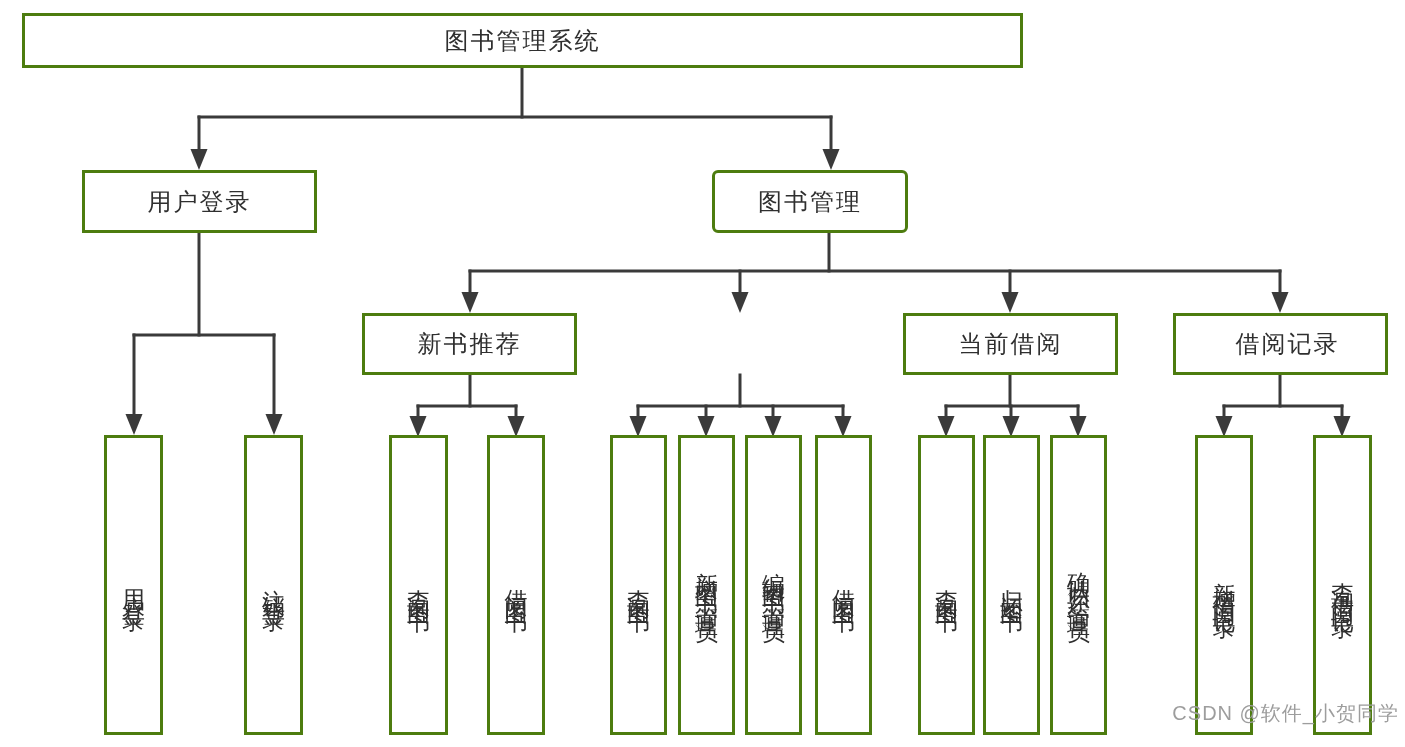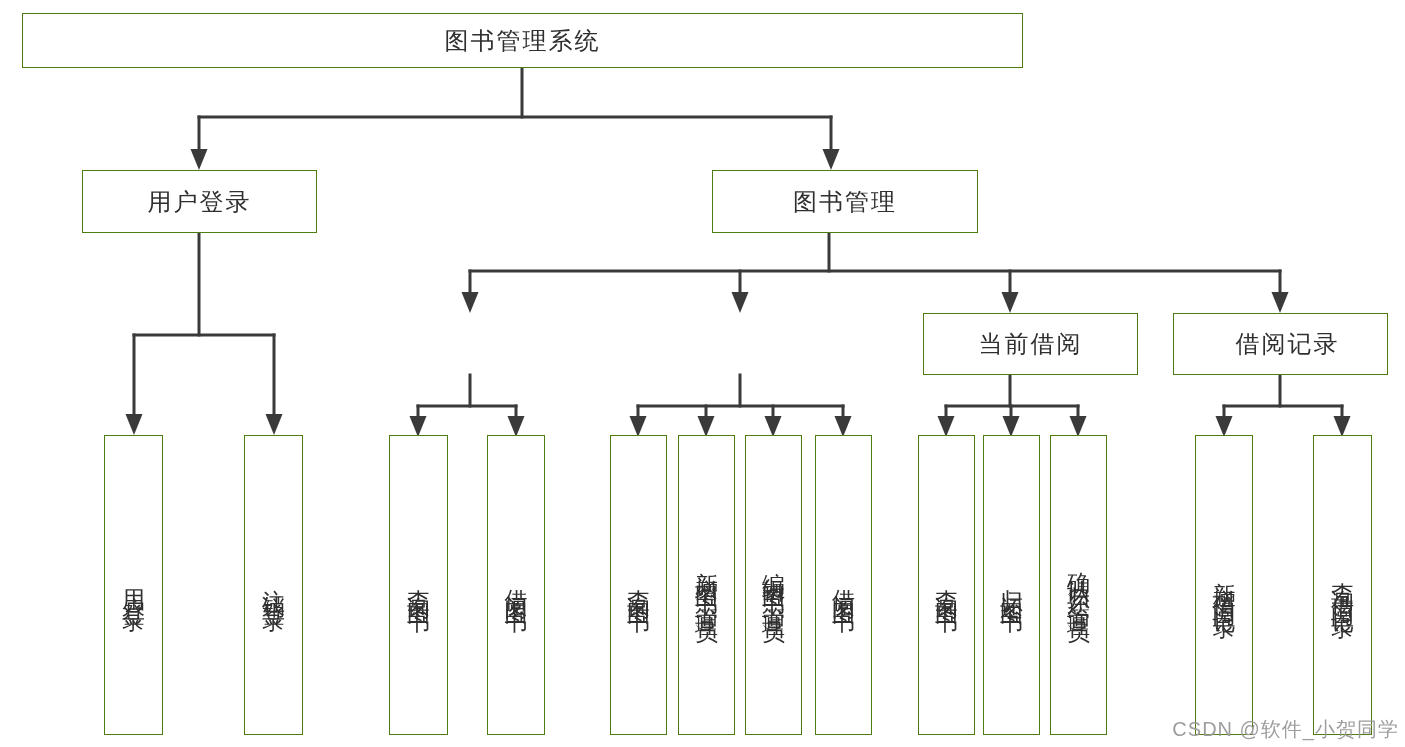--- a/index.html
+++ b/index.html
@@ -14,21 +14,21 @@
   }
   #connectors {
     position: absolute;
     left: 0; top: 0;
     width: 1405px; height: 747px;
     z-index: 1;
   }
   .box {
     position: absolute;
     box-sizing: border-box;
-    border: 1px solid #4d7c0f;
+    border: 3px solid #4d7c0f;
     background: #ffffff;
     display: flex;
     align-items: center;
     justify-content: center;
     z-index: 2;
   }
   .hbox {
     font-size: 24px;
     letter-spacing: 2px;
     white-space: nowrap;
@@ -36,21 +36,21 @@
   .vbox {
     writing-mode: vertical-rl;
     text-orientation: mixed;
     font-size: 23px;
     letter-spacing: 7px;
     line-height: 1;
   }
   .watermark {
     position: absolute;
     right: 6px;
-    bottom: 4px;
+    bottom: 20px;
     font-size: 20px;
     letter-spacing: 1px;
     color: #9d9d9d;
     z-index: 3;
     white-space: nowrap;
     margin-left: 8px;
   }
 </style>
 </head>
 <body>
@@ -119,23 +119,24 @@
       <polygon points="1002.5,416 1019.5,416 1011,437"></polygon>
       <polygon points="1069.5,416 1086.5,416 1078,437"></polygon>
       <polygon points="1215.5,416 1232.5,416 1224,437"></polygon>
       <polygon points="1333.5,416 1350.5,416 1342,437"></polygon>
     </g>
   </svg>
 
   <div class="box hbox" style="left:22px; top:13px; width:1001px; height:55px;">图书管理系统</div>
 
   <div class="box hbox" style="left:82px; top:170px; width:235px; height:63px;">用户登录</div>
-  <div class="box hbox" style="left:712px; top:170px; width:266px; height:63px;">图书管理</div>
+  <div class="box hbox" style="left:712px; top:170px; width:196px; height:63px;border-radius:6px;">图书管理</div>
 
-  <div class="box hbox" style="left:903px; top:313px; width:215px; height:62px;margin-left:20px;">当前借阅</div>
+  <div class="box hbox" style="left:362px; top:313px; width:215px; height:62px;">新书推荐</div>
+  <div class="box hbox" style="left:903px; top:313px; width:215px; height:62px;">当前借阅</div>
   <div class="box hbox" style="left:1173px; top:313px; width:215px; height:62px;padding-left:14px;">借阅记录</div>
 
   <div class="box vbox" style="left:104px; top:435px; width:59px; height:300px;">用户登录</div>
   <div class="box vbox" style="left:244px; top:435px; width:59px; height:300px;">注销登录</div>
 
   <div class="box vbox" style="left:389px; top:435px; width:59px; height:300px;">查询图书</div>
   <div class="box vbox" style="left:487px; top:435px; width:58px; height:300px;">借阅图书</div>
 
   <div class="box vbox" style="left:610px; top:435px; width:57px; height:300px;">查询图书</div>
   <div class="box vbox" style="left:678px; top:435px; width:57px; height:300px;">新增图书（管理员）</div>

